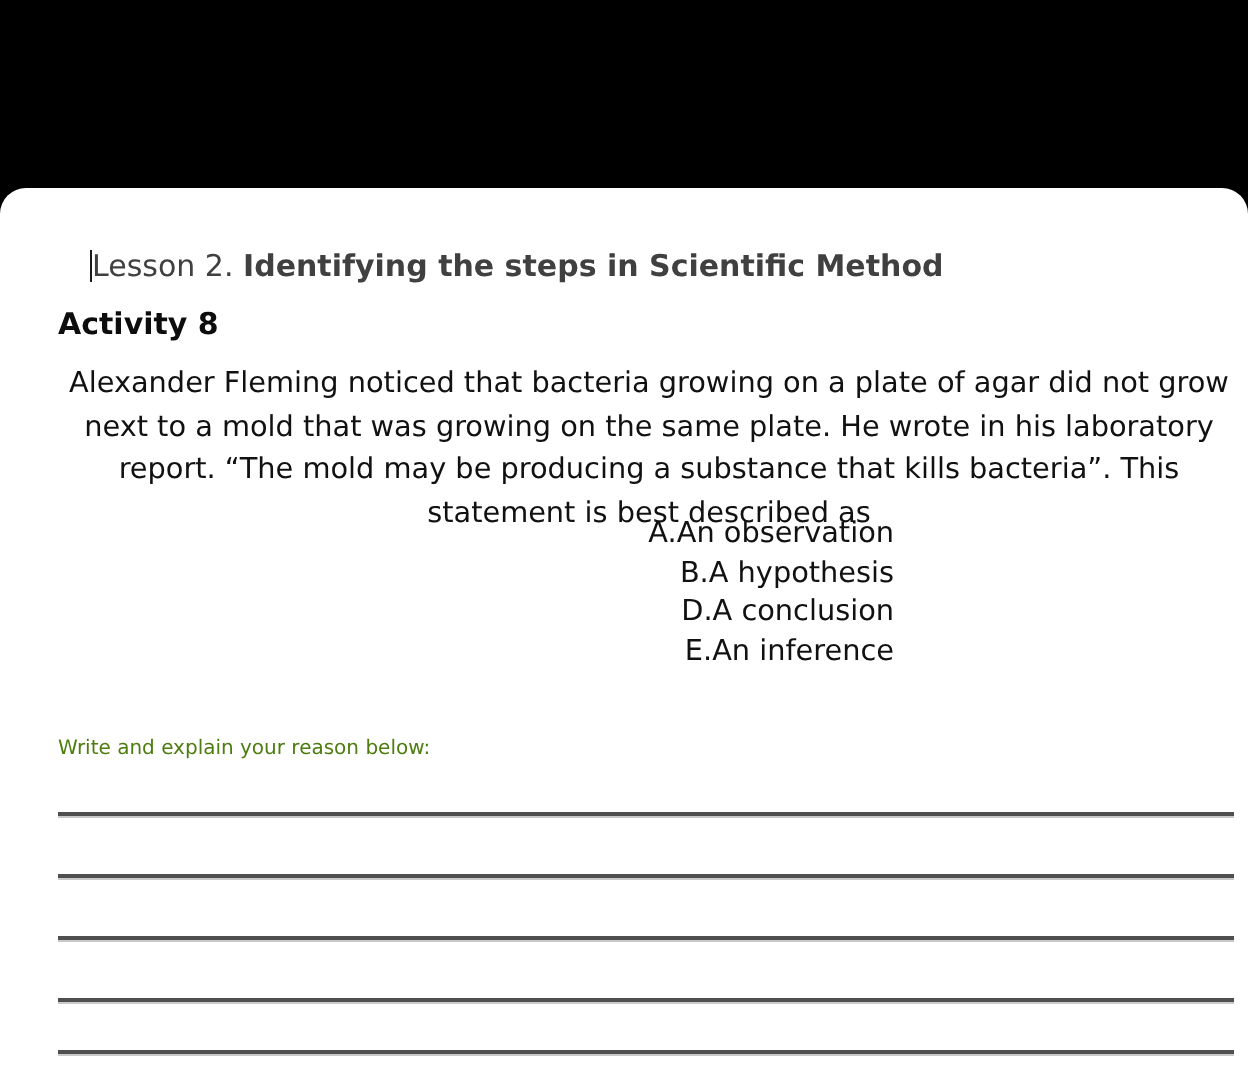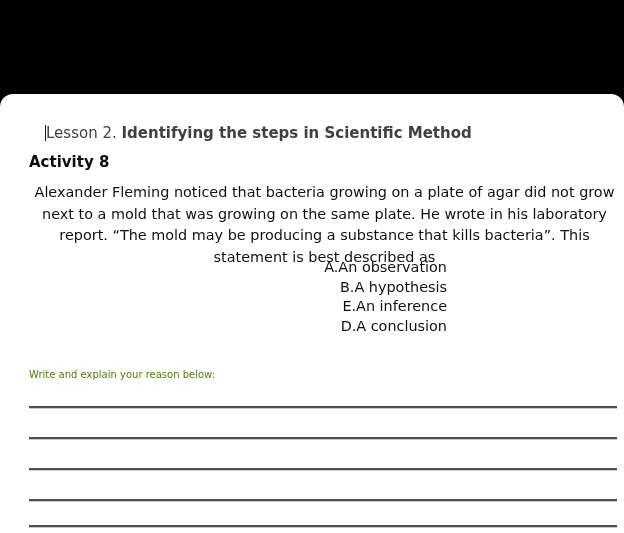--- a/index.html
+++ b/index.html
@@ -162,24 +162,24 @@
     <div class="body-par">Alexander Fleming noticed that bacteria growing on a plate of agar did not grow next to a mold that was growing on the same plate. He wrote in his laboratory report. “The mold may be producing a substance that kills bacteria”. This statement is best described as</div>
 
     <div class="options">
       <span class="option-row">
         <span class="option-key">A.</span><span class="option-text">An observation</span>
       </span>
       <span class="option-row">
         <span class="option-key">B.</span><span class="option-text">A hypothesis</span>
       </span>
       <span class="option-row">
-        <span class="option-key">E.</span><span class="option-text">An inference</span>
+        <span class="option-key">D.</span><span class="option-text">A conclusion</span>
       </span>
       <span class="option-row">
-        <span class="option-key">D.</span><span class="option-text">A conclusion</span>
+        <span class="option-key">E.</span><span class="option-text">An inference</span>
       </span>
     </div>
 
     <div class="write-prompt">Write and explain your reason below:</div>
 
     <div class="rule rule-1"></div>
     <div class="rule rule-2"></div>
     <div class="rule rule-3"></div>
     <div class="rule rule-4"></div>
     <div class="rule rule-5"></div>

